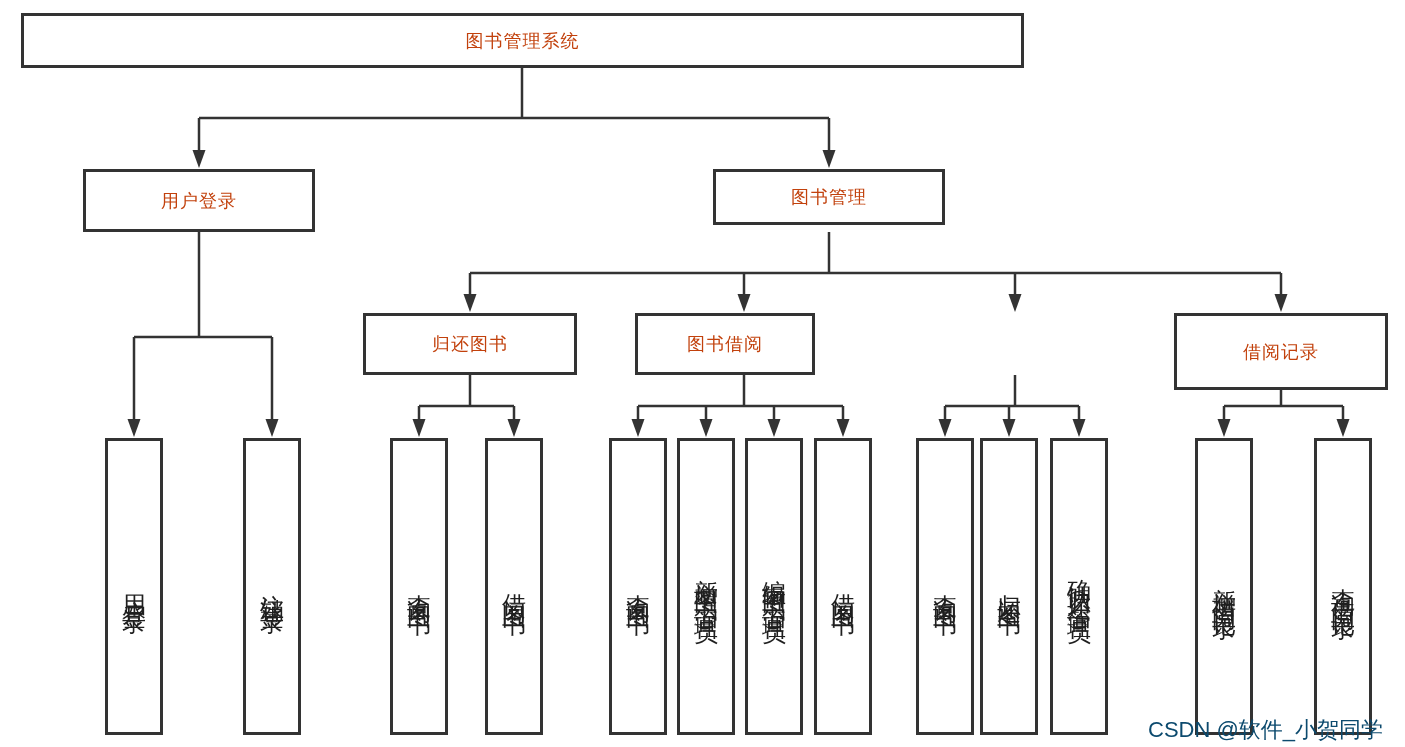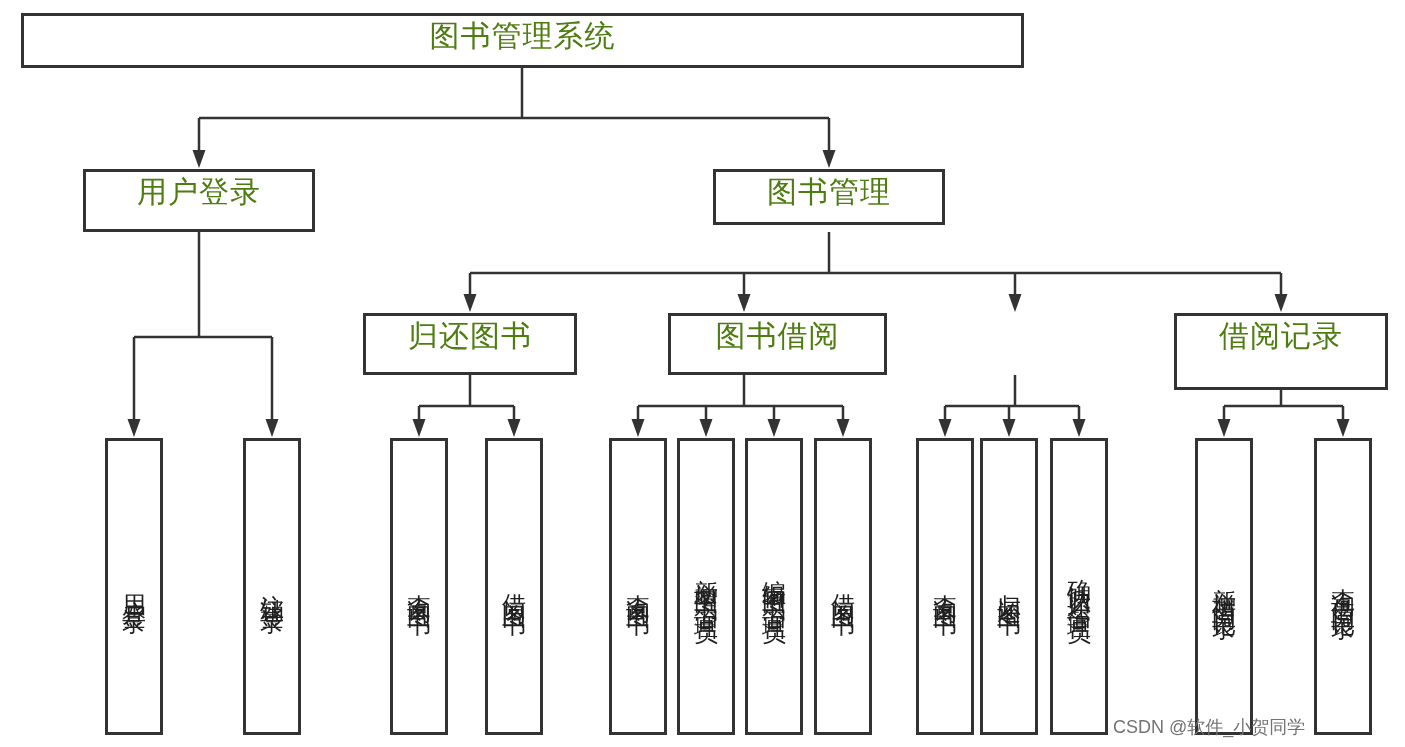--- a/index.html
+++ b/index.html
@@ -21,25 +21,25 @@
     top: 0;
     width: 1405px;
     height: 747px;
   }
   .hbox {
     position: absolute;
     box-sizing: border-box;
     border: 3px solid #333333;
     background: #ffffff;
     display: flex;
-    align-items: flex-start;
+    align-items: center;
     justify-content: center;
-    font-size: 30px;
+    font-size: 18px;
     letter-spacing: 1px;
-    color: #4d7c0f;
+    color: #c2410c;
   }
   .vbox {
     position: absolute;
     top: 438px;
     width: 58px;
     height: 297px;
     box-sizing: border-box;
     border: 3px solid #333333;
     background: #ffffff;
     display: flex;
@@ -50,24 +50,24 @@
     writing-mode: vertical-rl;
     text-orientation: mixed;
     white-space: nowrap;
     font-size: 24px;
     line-height: 1;
     letter-spacing: 6px;
     color: #1f1f1f;
   }
   .watermark {
     position: absolute;
-    left: 1113px;
+    left: 1148px;
     top: 715px;
-    font-size: 18px;
-    color: #737373;
+    font-size: 22px;
+    color: #0c4a6e;
     white-space: nowrap;
   }
 </style>
 </head>
 <body>
 
 <div id="canvas">
 
   <svg id="connectors" viewBox="0 0 1405 747" xmlns="http://www.w3.org/2000/svg">
     <g stroke="#333333" stroke-width="2.5" fill="none">
@@ -145,21 +145,21 @@
   <div class="hbox" style="left:83px; top:169px; width:232px; height:63px;">
     <span>用户登录</span>
   </div>
   <div class="hbox" style="left:713px; top:169px; width:232px; height:56px;">
     <span>图书管理</span>
   </div>
 
   <div class="hbox" style="left:363px; top:313px; width:214px; height:62px;">
     <span>归还图书</span>
   </div>
-  <div class="hbox" style="left:668px; top:313px; width:219px; height:62px;">
+  <div class="hbox" style="left:635px; top:313px; width:180px; height:62px;">
     <span>图书借阅</span>
   </div>
   <div class="hbox" style="left:1174px; top:313px; width:214px; height:77px;">
     <span>借阅记录</span>
   </div>
 
   <div class="vbox" style="left:105px;">
     <span class="vtext">用户登录</span>
   </div>
   <div class="vbox" style="left:243px;">

